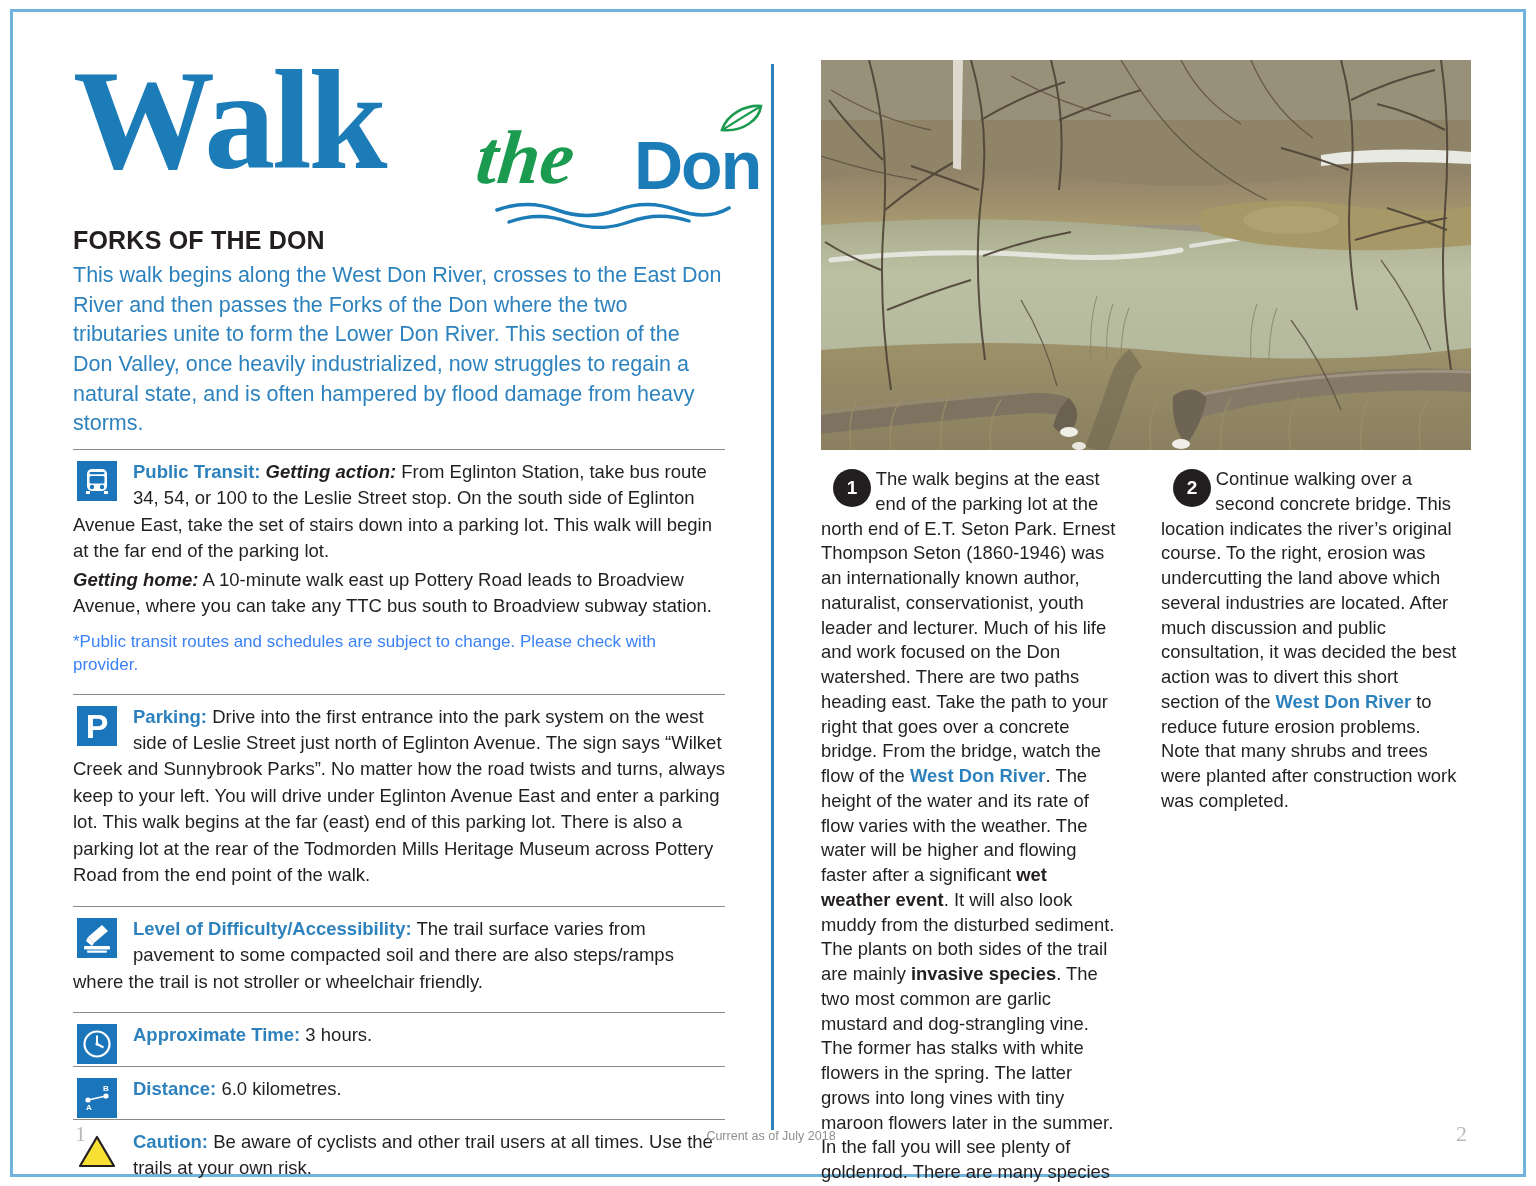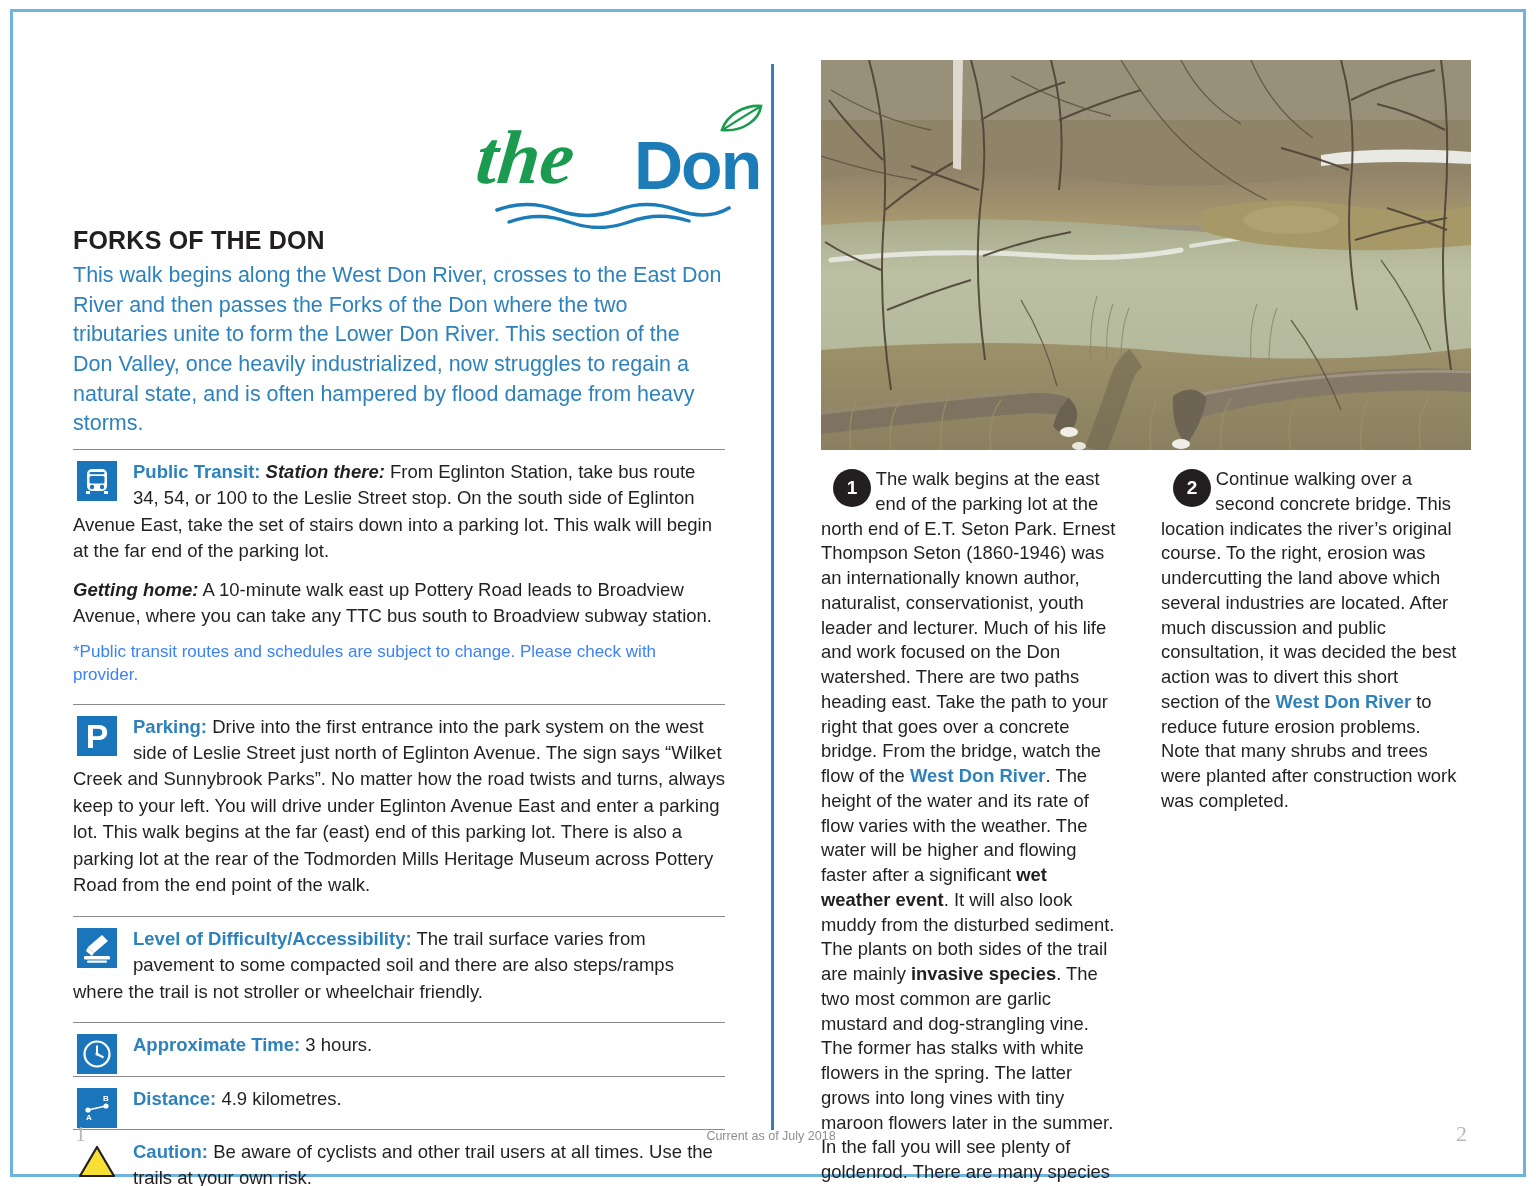--- a/index.html
+++ b/index.html
@@ -100,21 +100,21 @@
   }
   .lbl { color: #2d82bd; font-weight: 700; }
   .bi { font-weight: 700; font-style: italic; color: #231f20; }
   .note {
     margin-top: 11px;
     font-size: 17px;
     line-height: 1.35;
     color: #3b82f6;
     clear: both;
   }
-  .gap { margin-top: 12px; }
+  .gap { margin-top: 2px; }
 
   .sq-icon {
     width: 40px; height: 40px;
     background: #1b75bb;
     position: relative;
     display: block;
   }
   .p-letter {
     color: #ffffff;
     font-weight: 700;
@@ -196,20 +196,21 @@
   }
 </style>
 </head>
 <body>
 
 <div class="page">
 
   <div class="left-col">
 
     <div class="logo">
+      <span class="logo-walk">Walk</span>
       <span class="logo-the">the</span>
       <span class="logo-don">Don</span>
       <span class="logo-leaf">
         <svg width="44" height="30" viewBox="0 0 44 30">
           <path d="M3 26 C 8 10, 26 1, 42 2 C 40 16, 24 28, 3 26 Z" fill="none" stroke="#1a9b4f" stroke-width="2.6"></path>
           <path d="M5 25 C 16 18, 30 9, 41 3" fill="none" stroke="#1a9b4f" stroke-width="2"></path>
         </svg>
       </span>
       <span class="logo-wave">
         <svg width="240" height="28" viewBox="0 0 240 28">
@@ -232,21 +233,21 @@
           <rect x="12.5" y="11" width="15" height="2.2" rx="1" fill="#1b75bb"></rect>
           <rect x="12.5" y="15" width="15" height="7.5" rx="1.5" fill="#1b75bb"></rect>
           <circle cx="15" cy="26" r="2.2" fill="#1b75bb"></circle>
           <circle cx="25" cy="26" r="2.2" fill="#1b75bb"></circle>
           <rect x="9" y="30" width="4" height="3" fill="#ffffff"></rect>
           <rect x="27" y="30" width="4" height="3" fill="#ffffff"></rect>
         </svg>
       </span>
       <div class="info-body">
         <span class="lbl">Public Transit:</span>
-        <span class="bi">Station there:</span><span> From Eglinton Station, take bus route 34, 54, or 100 to the Leslie Street stop. On the south side of Eglinton Avenue East, take the set of stairs down into a parking lot. This walk will begin at the far end of the parking lot.</span>
+        <span class="bi">Getting action:</span><span> From Eglinton Station, take bus route 34, 54, or 100 to the Leslie Street stop. On the south side of Eglinton Avenue East, take the set of stairs down into a parking lot. This walk will begin at the far end of the parking lot.</span>
       </div>
       <div class="info-body gap">
         <span class="bi">Getting home:</span><span> A 10-minute walk east up Pottery Road leads to Broadview Avenue, where you can take any TTC bus south to Broadview subway station.</span>
       </div>
       <div class="note">
         <div>*Public transit routes and schedules are subject to change. Please check with provider.</div>
       </div>
     </div>
 
     <div class="rule"></div>
@@ -299,21 +300,21 @@
         <svg width="40" height="40" viewBox="0 0 40 40">
           <rect width="40" height="40" fill="#1b75bb"></rect>
           <line x1="11" y1="22" x2="29" y2="18" stroke="#ffffff" stroke-width="1.6"></line>
           <circle cx="11" cy="22" r="2.6" fill="#ffffff"></circle>
           <circle cx="29" cy="18" r="2.6" fill="#ffffff"></circle>
           <text x="9" y="32" font-family="Liberation Sans, sans-serif" font-size="8" font-weight="bold" fill="#ffffff">A</text>
           <text x="26" y="13" font-family="Liberation Sans, sans-serif" font-size="8" font-weight="bold" fill="#ffffff">B</text>
         </svg>
       </span>
       <div class="info-body">
-        <span class="lbl">Distance:</span><span> 4.9 kilometres.</span>
+        <span class="lbl">Distance:</span><span> 6.0 kilometres.</span>
       </div>
     </div>
 
     <div class="rule"></div>
     <div class="info-row">
       <span class="info-icon">
         <svg width="40" height="40" viewBox="0 0 40 40">
           <path d="M20 6 L37 35 L3 35 Z" fill="#f7e033" stroke="#231f20" stroke-width="2.2" stroke-linejoin="round"></path>
         </svg>
       </span>

